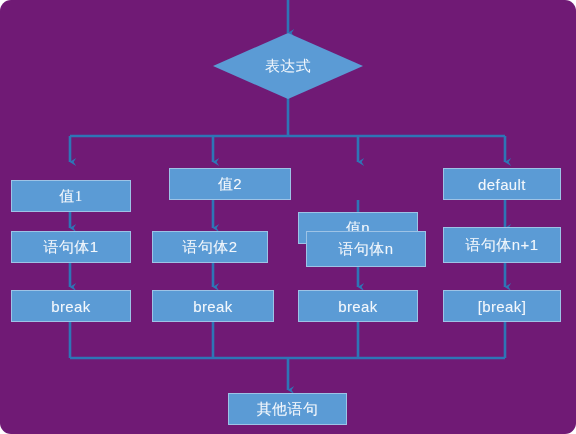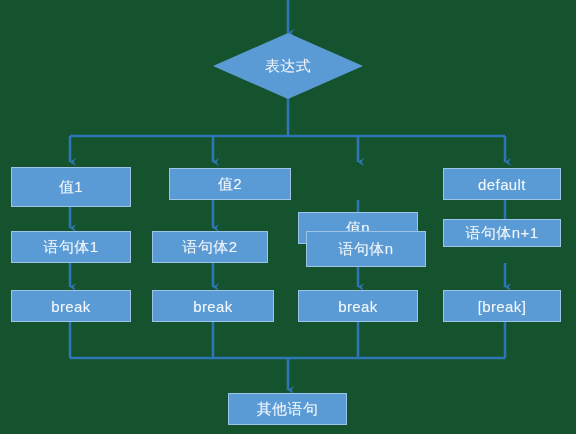--- a/index.html
+++ b/index.html
@@ -4,23 +4,24 @@
 <style>
   html, body {
     margin: 0;
     padding: 0;
     background: #ffffff;
   }
   #canvas {
     position: relative;
     width: 576px;
     height: 434px;
-    background: #14532d;
+    background: #701a75;
     overflow: hidden;
     font-family: "Liberation Sans", "DejaVu Sans", sans-serif;
+    border-radius: 11px;
   }
   svg.wires {
     position: absolute;
     left: 0;
     top: 0;
     width: 576px;
     height: 434px;
     pointer-events: none;
   }
   .node {
@@ -113,21 +114,21 @@
       <line x1="70" y1="358" x2="505" y2="358" stroke="#2e75b6" stroke-width="2.6"></line>
       <line x1="288" y1="358" x2="288" y2="390" stroke="#2e75b6" stroke-width="2.6" marker-end="url(#ah)"></line>
     </g>
   </svg>
 
   <div class="decision" style="left:213px; top:33px; width:150px; height:66px;">
     <span class="diamond-shape"></span>
     <span class="diamond-label">表达式</span>
   </div>
 
-  <div class="node" style="left:11px; top:167px; width:120px; height:40px;">
+  <div class="node" style="left:11px; top:180px; width:120px; height:32px;font-family:Liberation Serif, serif;">
     <span>值1</span>
   </div>
   <div class="node" style="left:152px; top:168px; width:122px; height:32px;margin-left:17px;">
     <span>值2</span>
   </div>
   <div class="node" style="left:298px; top:168px; width:120px; height:32px;margin-top:44px;">
     <span>值n</span>
   </div>
   <div class="node" style="left:443px; top:168px; width:118px; height:32px;">
     <span>default</span>
@@ -135,21 +136,21 @@
 
   <div class="node" style="left:11px; top:231px; width:120px; height:32px;">
     <span>语句体1</span>
   </div>
   <div class="node" style="left:152px; top:231px; width:116px; height:32px;">
     <span>语句体2</span>
   </div>
   <div class="node" style="left:298px; top:231px; width:120px; height:36px;margin-left:8px;">
     <span>语句体n</span>
   </div>
-  <div class="node" style="left:443px; top:219px; width:118px; height:28px;text-align:right;">
+  <div class="node" style="left:443px; top:227px; width:118px; height:36px;text-align:right;">
     <span>语句体n+1</span>
   </div>
 
   <div class="node" style="left:11px; top:290px; width:120px; height:32px;">
     <span>break</span>
   </div>
   <div class="node" style="left:152px; top:290px; width:122px; height:32px;">
     <span>break</span>
   </div>
   <div class="node" style="left:298px; top:290px; width:120px; height:32px;">

